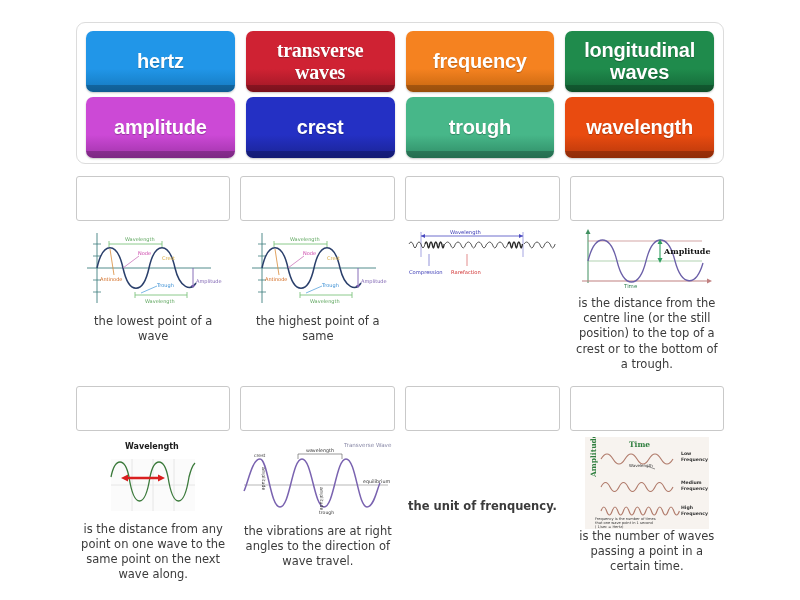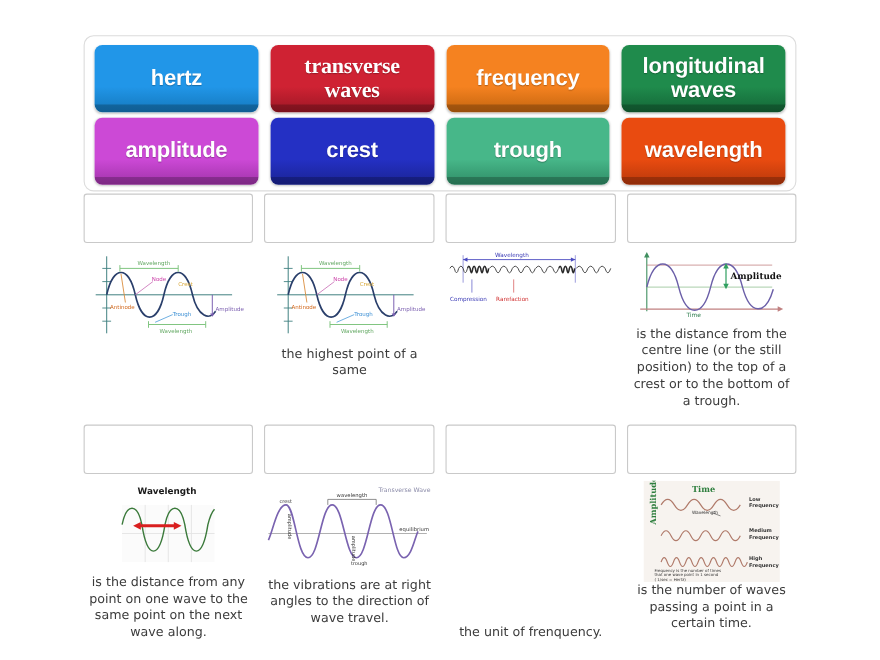--- a/index.html
+++ b/index.html
@@ -8,21 +8,21 @@
     width: 800px; height: 600px;
     background: #ffffff;
     font-family: "Liberation Sans", sans-serif;
     overflow: hidden;
   }
   #app { position: relative; width: 800px; height: 600px; }
 
   
   .wordbank {
     position: absolute;
-    left: 76px; top: 32px;
+    left: 76px; top: 22px;
     width: 648px; height: 142px;
     border: 1px solid #dcdcdc;
     border-radius: 9px;
     background: #fff;
     padding: 8px 9px;
   }
   .wordbank-row {
     display: flex;
     gap: 11px;
     height: 61px;
@@ -87,21 +87,21 @@
   .cell-body {
     flex: 1 1 auto;
     width: 100%;
     display: flex;
     flex-direction: column;
     align-items: center;
     justify-content: flex-start;
     padding-top: 6px;
   }
   
-  .cell-body.center { justify-content: flex-end; padding-top: 0; }
+  .cell-body.center { justify-content: center; padding-top: 0; font-weight: bold; }
 
   .figure { display: block; }
   .desc {
     font-size: 11.5px;
     color: #3b3b3b;
     text-align: center;
     line-height: 1.32;
     font-family: "DejaVu Sans", sans-serif;
     padding: 0 2px;
   }
@@ -173,20 +173,21 @@
           <text x="55" y="28" font-size="5" fill="#cc44aa" font-family="'DejaVu Sans',sans-serif">Node</text>
           <text x="79" y="33" font-size="5" fill="#d8a93c" font-family="'DejaVu Sans',sans-serif">Crest</text>
           <line x1="31" y1="48" x2="27" y2="22" stroke="#d98b3a" stroke-width="0.8"></line>
           <text x="17" y="54" font-size="5" fill="#d2691e" font-family="'DejaVu Sans',sans-serif">Antinode</text>
           <line x1="74" y1="59" x2="58" y2="66" stroke="#5ba4dd" stroke-width="0.8"></line>
           <text x="74" y="60" font-size="5" fill="#3b8fd4" font-family="'DejaVu Sans',sans-serif">Trough</text>
           <line x1="110" y1="41" x2="110" y2="60" stroke="#7b5fb0" stroke-width="0.9"></line>
           <path d="M108 58 L110 61 L112 58" fill="#7b5fb0"></path>
           <text x="113" y="56" font-size="5" fill="#7b5fb0" font-family="'DejaVu Sans',sans-serif">Amplitude</text>
         </svg>
+        <div class="desc top-gap">the lowest point of a wave</div>
       </div>
     </div>
 
     <div class="cell">
       <div class="dropzone"></div>
       <div class="cell-body">
         <svg class="figure" width="140" height="80" viewBox="0 0 140 80">
           <line x1="14" y1="6" x2="14" y2="76" stroke="#3f7f7f" stroke-width="0.9"></line>
           <line x1="4" y1="41" x2="128" y2="41" stroke="#3f7f7f" stroke-width="0.9"></line>
           <line x1="10" y1="17" x2="18" y2="17" stroke="#3f7f7f" stroke-width="0.8"></line>

